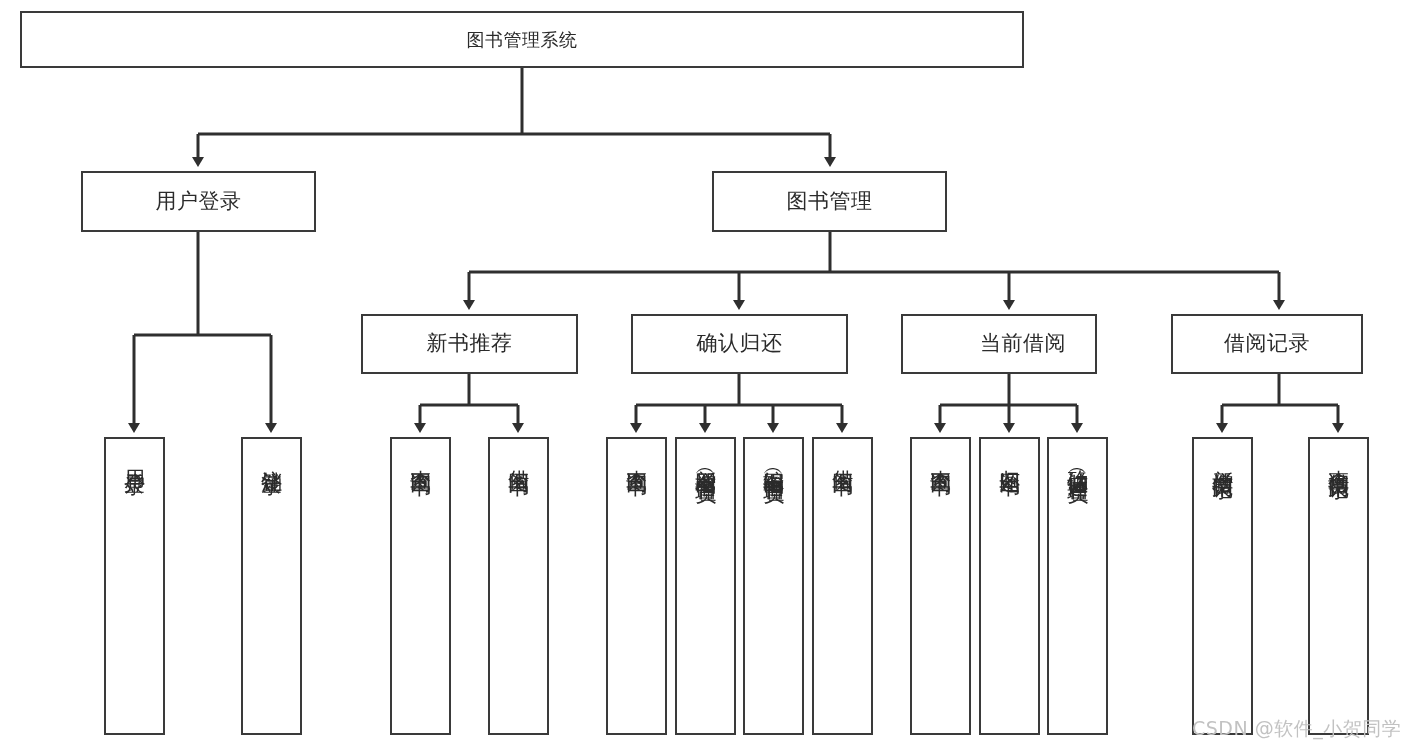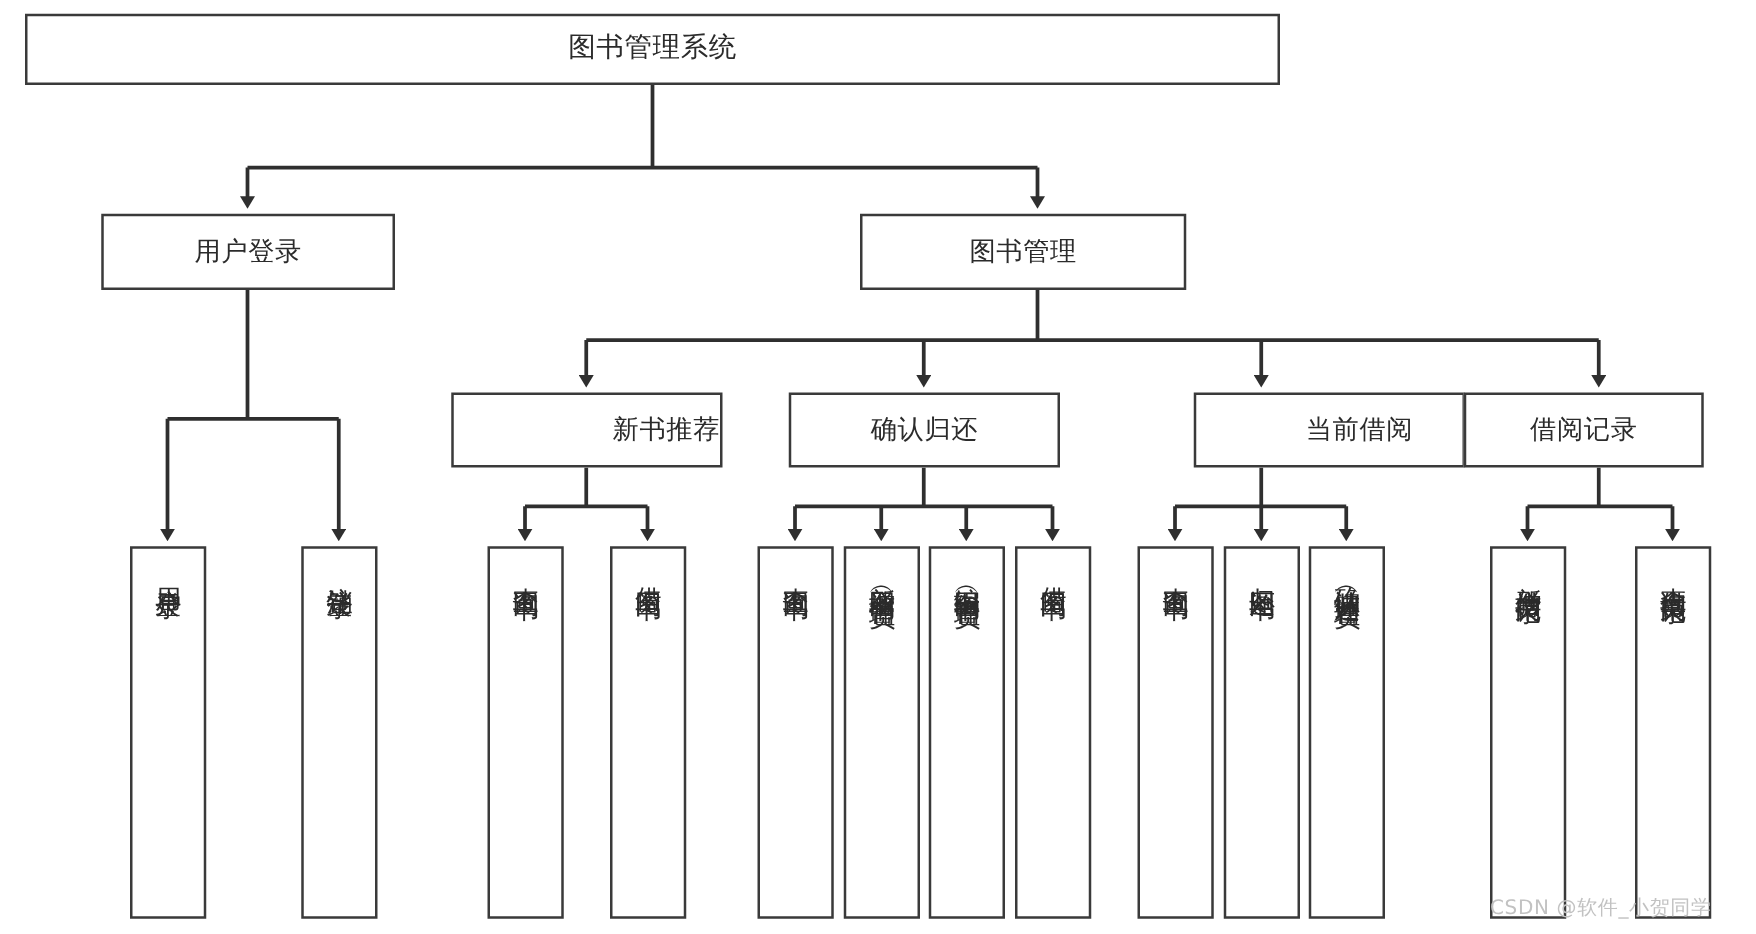--- a/index.html
+++ b/index.html
@@ -40,41 +40,41 @@
     color: #2b2b2b;
     white-space: nowrap;
     letter-spacing: 0.5px;
   }
   
   .node.horiz .node-label {
     font-size: 21px;
     line-height: 1.2;
   }
   .node.root .node-label {
-    font-size: 22px;
+    font-size: 18px;
   }
   
   .node.vert {
     align-items: flex-start;
     justify-content: center;
     padding-top: 14px;
   }
   .node.vert .node-label {
     writing-mode: vertical-rl;
     text-orientation: upright;
     font-size: 21px;
     line-height: 1.25;
     letter-spacing: 2px;
     white-space: nowrap;
   }
   #watermark {
     position: absolute;
     left: 1192px;
     top: 716px;
-    font-size: 16px;
+    font-size: 19px;
     color: #c2c2c2;
     white-space: nowrap;
     z-index: 5;
     letter-spacing: 0.5px;
   }
 </style>
 </head>
 <body>
 
 <div id="diagram-root">
@@ -129,31 +129,31 @@
     </g>
   </svg>
 
   <div class="node horiz root" style="left:20px; top:11px; width:1004px; height:57px;">
     <span class="node-label">图书管理系统</span>
   </div>
 
   <div class="node horiz" style="left:81px; top:171px; width:235px; height:61px;">
     <span class="node-label">用户登录</span>
   </div>
-  <div class="node horiz" style="left:688px; top:171px; width:261px; height:61px;justify-content:center;">
+  <div class="node horiz" style="left:712px; top:171px; width:235px; height:61px;justify-content:center;">
     <span class="node-label">图书管理</span>
   </div>
 
-  <div class="node horiz" style="left:361px; top:314px; width:217px; height:60px;justify-content:flex-end;">
+  <div class="node horiz" style="left:361px; top:314px; width:217px; height:60px;">
     <span class="node-label">新书推荐</span>
   </div>
   <div class="node horiz" style="left:631px; top:314px; width:217px; height:60px;">
     <span class="node-label">确认归还</span>
   </div>
-  <div class="node horiz" style="left:955px; top:314px; width:217px; height:60px;padding-left:48px;">
+  <div class="node horiz" style="left:901px; top:314px; width:196px; height:60px;padding-left:48px;">
     <span class="node-label">当前借阅</span>
   </div>
   <div class="node horiz" style="left:1171px; top:314px; width:192px; height:60px;">
     <span class="node-label">借阅记录</span>
   </div>
 
   <div class="node vert" style="left:104px; top:437px; width:61px; height:298px;">
     <span class="node-label">用户登录</span>
   </div>
   <div class="node vert" style="left:241px; top:437px; width:61px; height:298px;">

